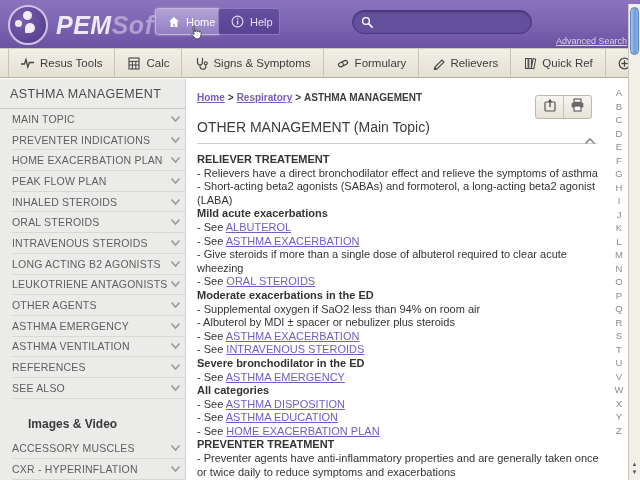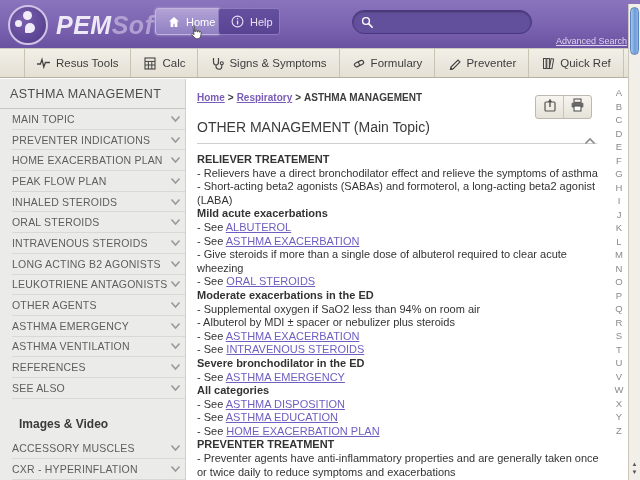--- a/index.html
+++ b/index.html
@@ -36,32 +36,32 @@
           text-decoration:underline;cursor:pointer;}
   .cursor{position:absolute;left:188px;top:25px;z-index:50;pointer-events:none;}
 
   
   .toolbar{position:absolute;left:0;top:48px;width:640px;height:30px;
           background:linear-gradient(#f2efe8,#e4e0d4);
           border-top:1px solid #cdc8ba;border-bottom:1px solid #b6b0a1;
           display:flex;align-items:stretch;box-sizing:border-box;}
   .tb-btn{display:flex;align-items:center;gap:5px;padding:0 12px;font-size:11.5px;color:#3d3d3d;
           border-right:1px solid #c9c3b4;cursor:pointer;white-space:nowrap;}
-  .tb-btn:first-child{border-left:1px solid #c9c3b4;margin-left:24px;}
+  .tb-btn:first-child{border-left:1px solid #c9c3b4;margin-left:8px;}
   .tb-icon{display:inline-flex;align-items:center;justify-content:center;width:14px;height:14px;}
 
   
   .sidebar{position:absolute;left:0;top:79px;width:186px;height:401px;
           background:#ebebe9;border-right:1px solid #d2d0ca;overflow:hidden;box-sizing:border-box;}
   .side-title{font-size:12.5px;color:#4c4c4c;letter-spacing:.4px;padding:8px 10px 7px 10px;
           border-bottom:1px solid #c6c6c3;}
   .side-item{display:flex;align-items:center;justify-content:space-between;
           height:19.7px;margin-left:12px;padding-right:4px;border-bottom:1px solid #d8d8d5;
           font-size:10.5px;color:#5e5e5e;cursor:pointer;letter-spacing:.2px;}
-  .media-title{font-size:12px;font-weight:bold;color:#3a3a3a;padding:18px 0 8px 19px;}
+  .media-title{font-size:12px;font-weight:bold;color:#3a3a3a;padding:18px 0 8px 28px;}
 
   
   .content{position:absolute;left:187px;top:79px;width:423px;height:401px;background:#fff;overflow:hidden;}
   .breadcrumb{position:absolute;left:10px;top:13px;font-size:10px;font-weight:bold;color:#3c3c3c;text-align:center;}
   .breadcrumb a{color:#7a5cb8;text-decoration:underline;cursor:pointer;}
   .crumb-sep{color:#3c3c3c;margin:0 3px;}
   .doc-actions{position:absolute;right:18px;top:16px;display:flex;border:1px solid #bdb9ae;border-radius:3px;
           background:linear-gradient(#f7f5f0,#e6e2d8);}
   .doc-btn{width:27px;height:22px;display:flex;align-items:center;justify-content:center;cursor:pointer;}
   .doc-btn + .doc-btn{border-left:1px solid #c8c4b8;}
@@ -176,21 +176,21 @@
         </span>
         <span>Formulary</span>
       </div>
       <div class="tb-btn">
         <span class="tb-icon">
           <svg width="13" height="13" viewBox="0 0 13 13">
             <path d="M3 10l7-7 2 2-7 7-2.7.7z" fill="none" stroke="#444" stroke-width="1.1"></path>
             <path d="M2.3 12.7l.7-2.7 2 2z" fill="#444"></path>
           </svg>
         </span>
-        <span>Preventer</span>
+        <span>Relievers</span>
       </div>
       <div class="tb-btn">
         <span class="tb-icon">
           <svg width="13" height="13" viewBox="0 0 13 13">
             <rect x="1.5" y="1.5" width="2.6" height="10" fill="none" stroke="#444" stroke-width="1"></rect>
             <rect x="4.8" y="1.5" width="2.6" height="10" fill="none" stroke="#444" stroke-width="1"></rect>
             <rect x="8.2" y="1.8" width="2.6" height="9.8" transform="rotate(10 9.5 6.7)" fill="none" stroke="#444" stroke-width="1"></rect>
           </svg>
         </span>
         <span>Quick Ref</span>

